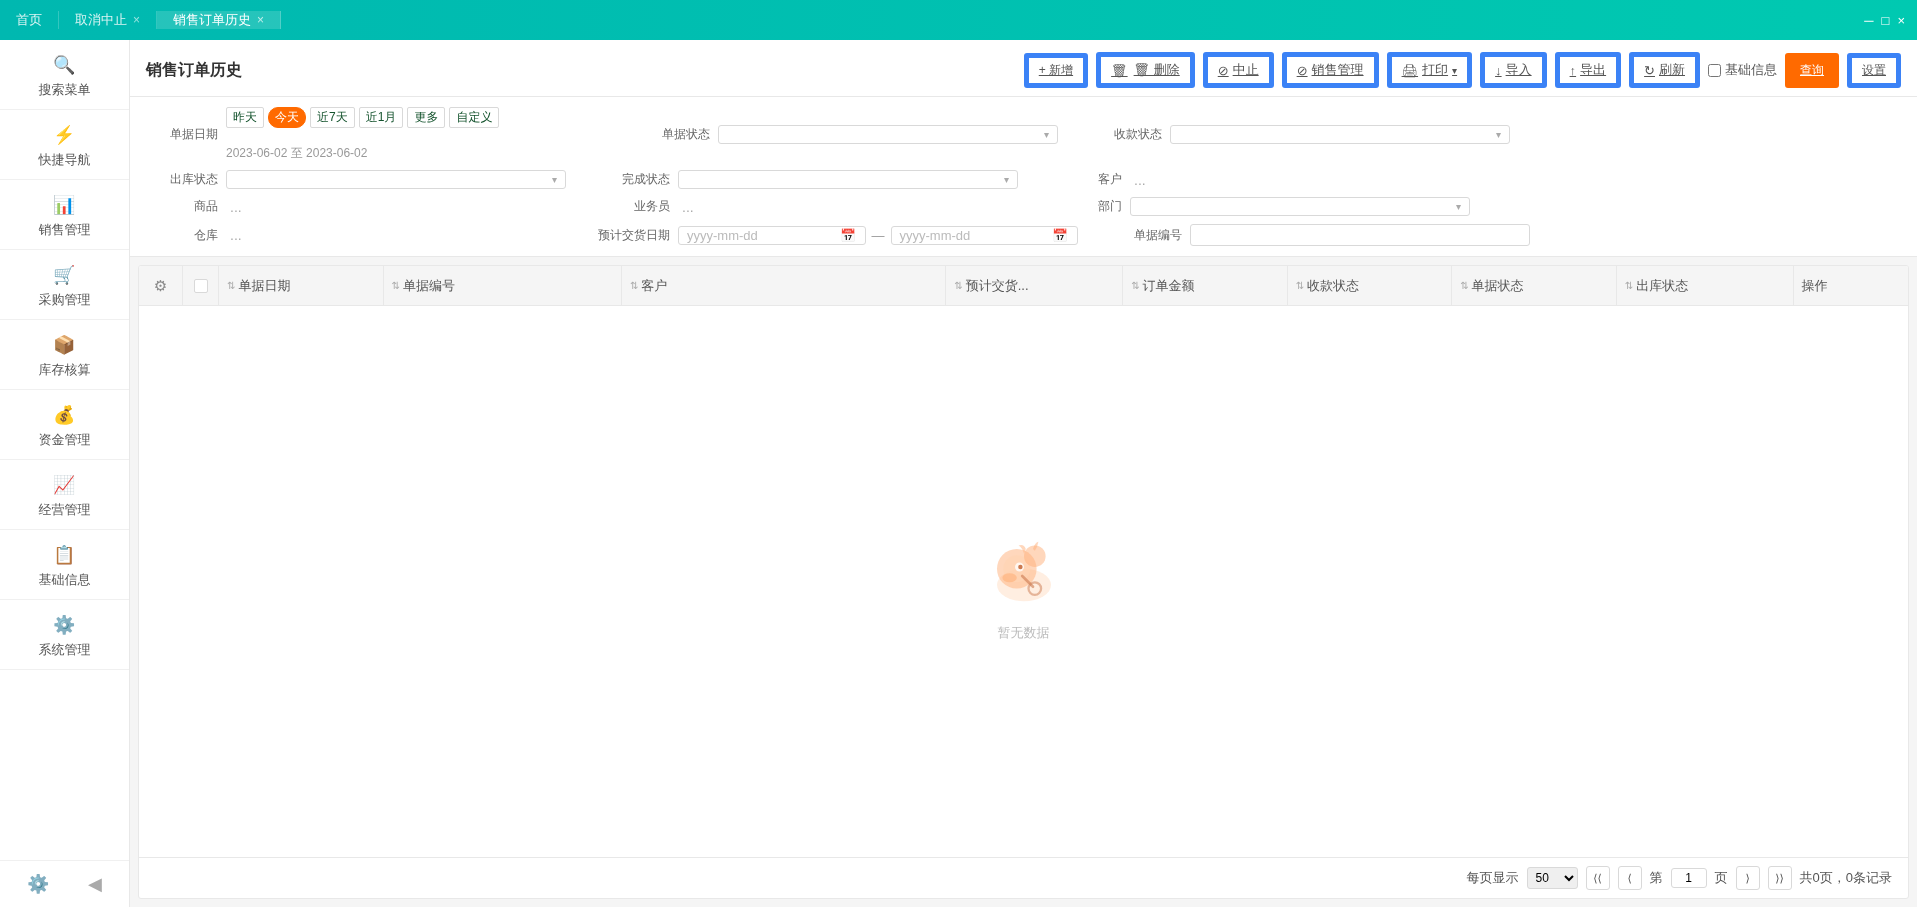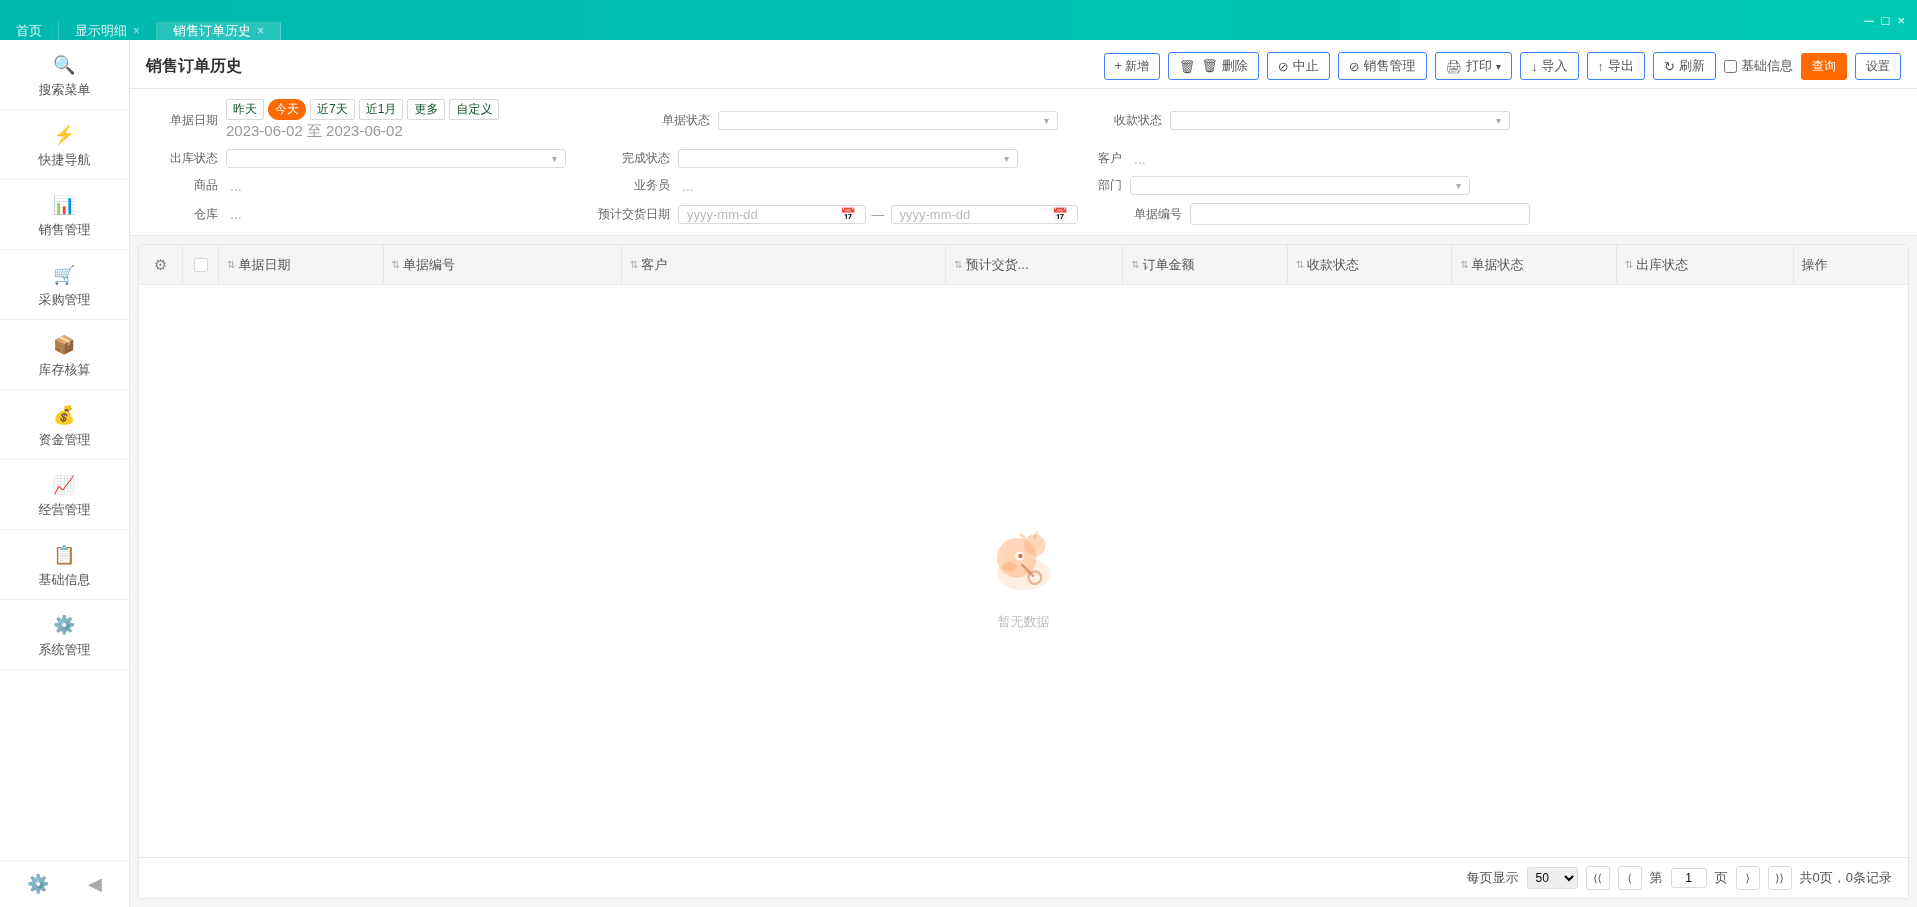--- a/index.html
+++ b/index.html
@@ -10,21 +10,21 @@
       height: 40px;
       background: linear-gradient(90deg, #00b8b0, #00c9b1);
       display: flex;
       align-items: center;
       padding: 0 0 0 0;
       color: white;
       flex-shrink: 0;
     }
     .topbar-tabs {
       display: flex;
-      align-items: flex-end;
+      align-items: center;
       height: 100%;
       flex: 1;
     }
     .topbar-tab {
       display: flex;
       align-items: center;
       padding: 0 16px;
       cursor: pointer;
       font-size: 13px;
       color: rgba(255,255,255,0.85);
@@ -118,27 +118,28 @@
     .toolbar {
       display: flex;
       align-items: center;
       gap: 8px;
     }
     .toolbar-btn {
       display: flex;
       align-items: center;
       gap: 4px;
       padding: 4px 10px;
-      border: 1px solid #3b82f6;
+      border: 5px solid #3b82f6;
       border-radius: 3px;
       background: white;
       cursor: pointer;
       color: #555;
       font-size: 12px;
       white-space: nowrap;
+      text-decoration: underline;
     }
     .toolbar-btn.orange { background: #ff6a00; color: white; border-color: #ff6a00; }
     .display-toggle {
       display: flex;
       align-items: center;
       gap: 4px;
       font-size: 12px;
       color: #555;
     }
 
@@ -177,23 +178,23 @@
       color: #14532d;
       background: white;
     }
     .date-btn.active {
       background: #ff6a00;
       color: white;
       border-color: #ff6a00;
       border-radius: 10px;
     }
     .date-range {
-      font-size: 15px;
+      font-size: 12px;
       color: #999;
-      margin-top: 2px;
+      margin-top: 17px;
     }
     .filter-select {
       display: flex;
       align-items: center;
       border: 1px solid #d9d9d9;
       border-radius: 3px;
       padding: 3px 8px;
       background: white;
       cursor: pointer;
       min-width: 160px;
@@ -338,21 +339,21 @@
   </style>
 </head>
 <body>
 
 <div class="topbar">
   <div class="topbar-tabs">
     <div class="topbar-tab">
       <span>首页</span>
     </div>
     <div class="topbar-tab">
-      <span>显示明细</span>
+      <span>取消中止</span>
       <span class="close-icon">×</span>
     </div>
     <div class="topbar-tab active">
       <span>销售订单历史</span>
       <span class="close-icon">×</span>
     </div>
   </div>
   <div class="topbar-right">
     <span style="cursor:pointer">─</span>
     <span style="cursor:pointer">□</span>

